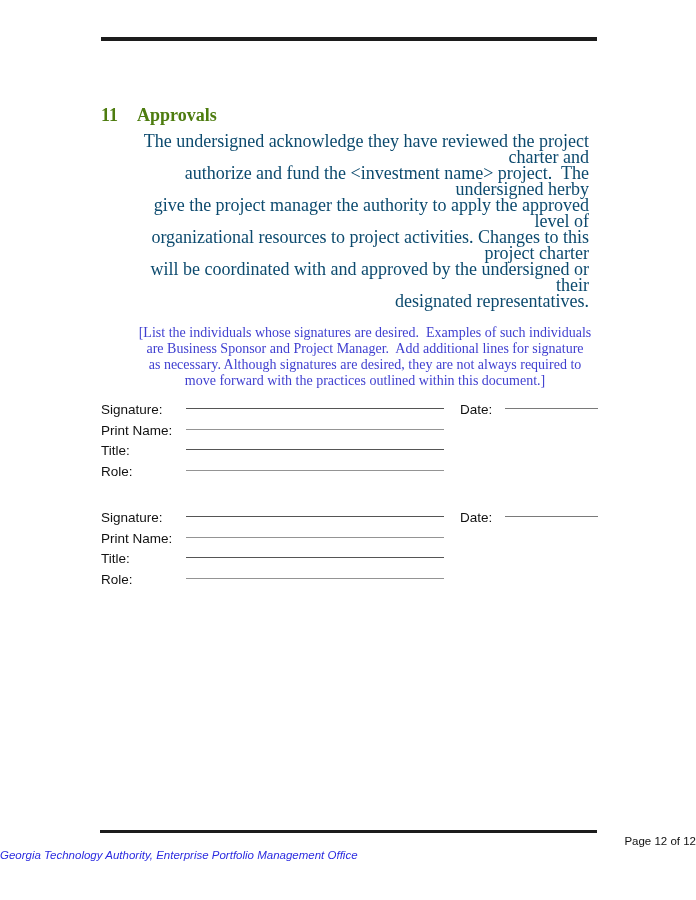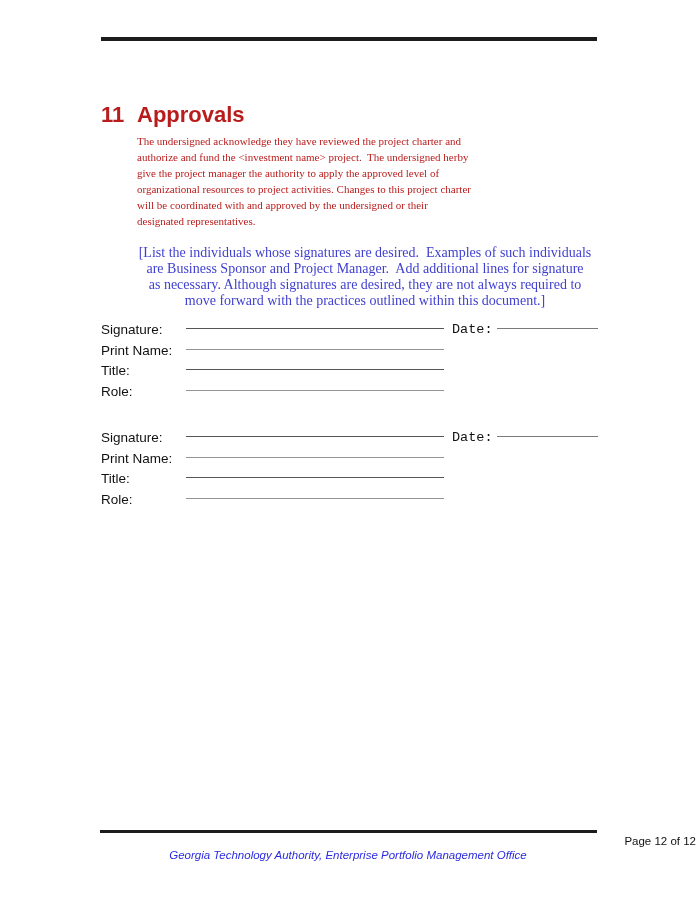--- a/index.html
+++ b/index.html
@@ -19,36 +19,37 @@
     width: 496px; height: 4px;
     background: #1c1c1c;
   }
   .content {
     position: absolute;
     left: 101px; top: 103px;
     width: 497px;
   }
   .heading {
     display: flex;
-    font-family: Liberation Sans, sans-serif;
+    font-family: Liberation Serif, serif;
     font-weight: bold;
-    font-size: 22px;
+    font-size: 18px;
     line-height: 24px;
-    color: #b91c1c;
+    color: #4d7c0f;
   }
   .heading .num { width: 36px; }
   .body-text {
     margin-left: 36px;
     margin-top: 6px;
     width: 452px;
     font-family: "Liberation Serif", serif;
-    font-size: 11px;
+    font-size: 18px;
     line-height: 16px;
     white-space: pre-wrap;
-    color: #b91c1c;
+    color: #0c4a6e;
+    text-align: right;
   }
   .note-text {
     margin-left: 36px;
     margin-top: 16px;
     width: 456px;
     font-family: "Liberation Serif", serif;
     font-size: 14px;
     line-height: 16px;
     white-space: pre-wrap;
     color: var(--note-color, #3f3fd0);
@@ -58,21 +59,21 @@
   .sig-block.second { margin-top: 26px; }
   .sig-row {
     display: flex;
     align-items: center;
     height: 20.5px;
     font-size: 13.5px;
     line-height: 20px;
     color: #111111;
   }
   .sig-row .label { width: 85px; }
-  .sig-row .label-date { width: 45px; margin-left: 8px; font-family: Liberation Mono, monospace; }
+  .sig-row .label-date { width: 45px; margin-left: 16px; }
   .line {
     margin-bottom: 3px;
     border-bottom: 1px solid #555555;
   }
   .line.main { width: 258px; }
   .line.date { flex: 1; }
   .line.light { border-bottom-color: #949494; }
   .line.medium { border-bottom-color: #7a7a7a; }
   .rule-bottom {
     position: absolute;
@@ -83,21 +84,20 @@
   .footer-page {
     position: absolute;
     left: 0; right: 0; top: 835px;
     text-align: right;
     font-size: 11.5px;
     color: #111111;
   }
   .footer-org {
     position: absolute;
     left: 0; right: 0; top: 849px;
-    text-align: center;
     font-size: 11.5px;
     font-style: italic;
     color: var(--footer-color, #2b2be0);
   }
 </style>
 </head>
 <body>
 
 <div class="page">
 

